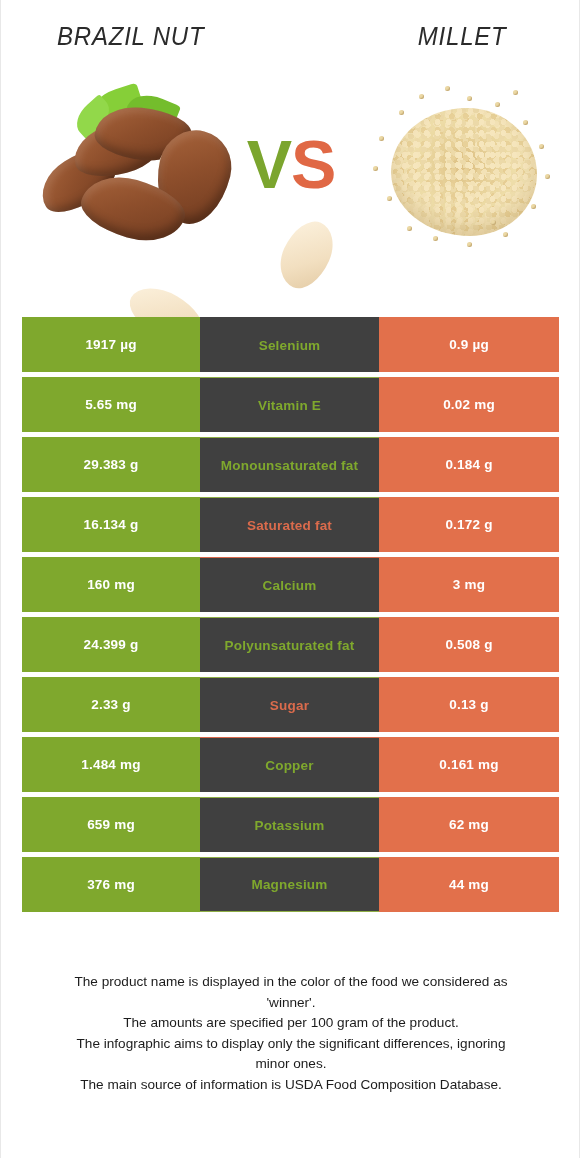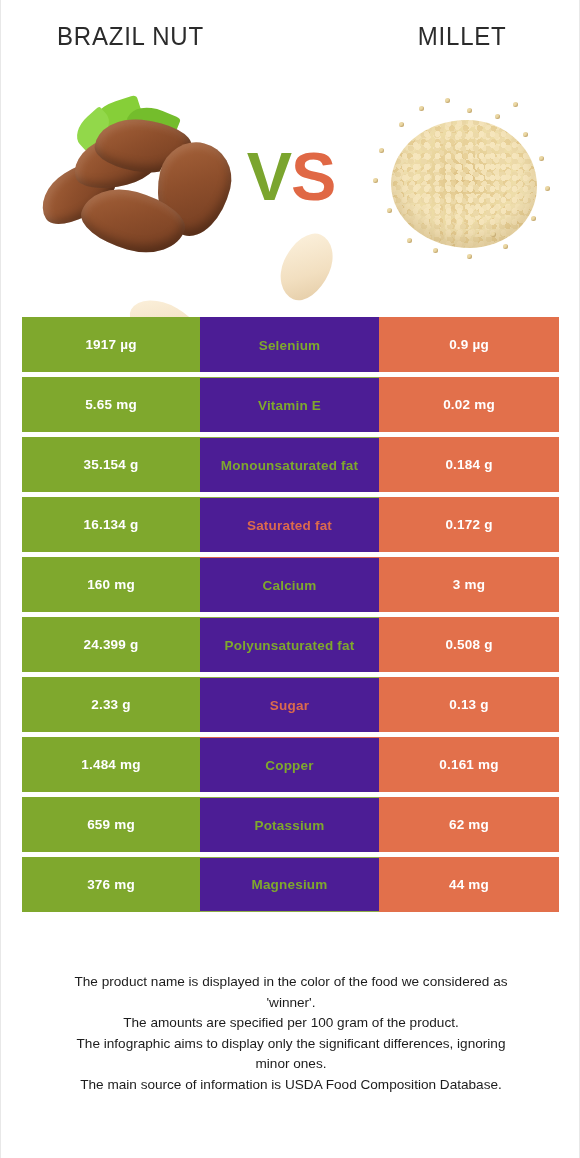--- a/index.html
+++ b/index.html
@@ -22,38 +22,39 @@
     border-bottom: none;
   }
 
   
   .titles {
     position: absolute;
     top: 22px;
     left: 0;
     width: 544px;
     height: 42px;
+    font-style: italic;
   }
   .title {
     position: absolute;
     font-size: 25px;
     font-weight: 300;
     letter-spacing: 0.8px;
     color: #2b2b2b;
     white-space: nowrap;
     font-family: "Liberation Sans", "DejaVu Sans", sans-serif;
     transform: scaleX(0.96);
   }
   .title-left  { left: 53px;  top: 0; }
   .title-right { left: 415px; top: 0; }
 
   
   .hero {
     position: absolute;
-    top: 88px;
+    top: 76px;
     left: 0;
     width: 580px;
     height: 200px;
   }
 
   
   .nuts {
     position: absolute;
     left: 28px;
     top: 8px;
@@ -168,21 +169,21 @@
     letter-spacing: .2px;
     white-space: nowrap;
   }
   .cell-left {
     width: 178px;
     background: #7FA82D;
     color: #ffffff;
   }
   .cell-mid {
     width: 179px;
-    background: #4c1d95;
+    background: #404040;
     border-top: 1px solid transparent;
     font-weight: 700;
     font-size: 13.5px;
   }
   .row:first-child .cell-mid { border-top-color: transparent; }
   .cell-mid.sep-green  { border-top: 1px solid #8FAE46; }
   .cell-mid.sep-orange { border-top: 1px solid #D9694B; }
   .cell-mid.win-green  { color: #7FA82D; }
   .cell-mid.win-orange { color: #DB6B4C; }
   .cell-right {
@@ -271,21 +272,21 @@
       <div class="cell cell-right">0.9 µg</div>
     </div>
 
     <div class="row">
       <div class="cell cell-left">5.65 mg</div>
       <div class="cell cell-mid sep-green win-green">Vitamin E</div>
       <div class="cell cell-right">0.02 mg</div>
     </div>
 
     <div class="row">
-      <div class="cell cell-left">35.154 g</div>
+      <div class="cell cell-left">29.383 g</div>
       <div class="cell cell-mid sep-green win-green">Monounsaturated fat</div>
       <div class="cell cell-right">0.184 g</div>
     </div>
 
     <div class="row">
       <div class="cell cell-left">16.134 g</div>
       <div class="cell cell-mid sep-green win-orange">Saturated fat</div>
       <div class="cell cell-right">0.172 g</div>
     </div>
 

